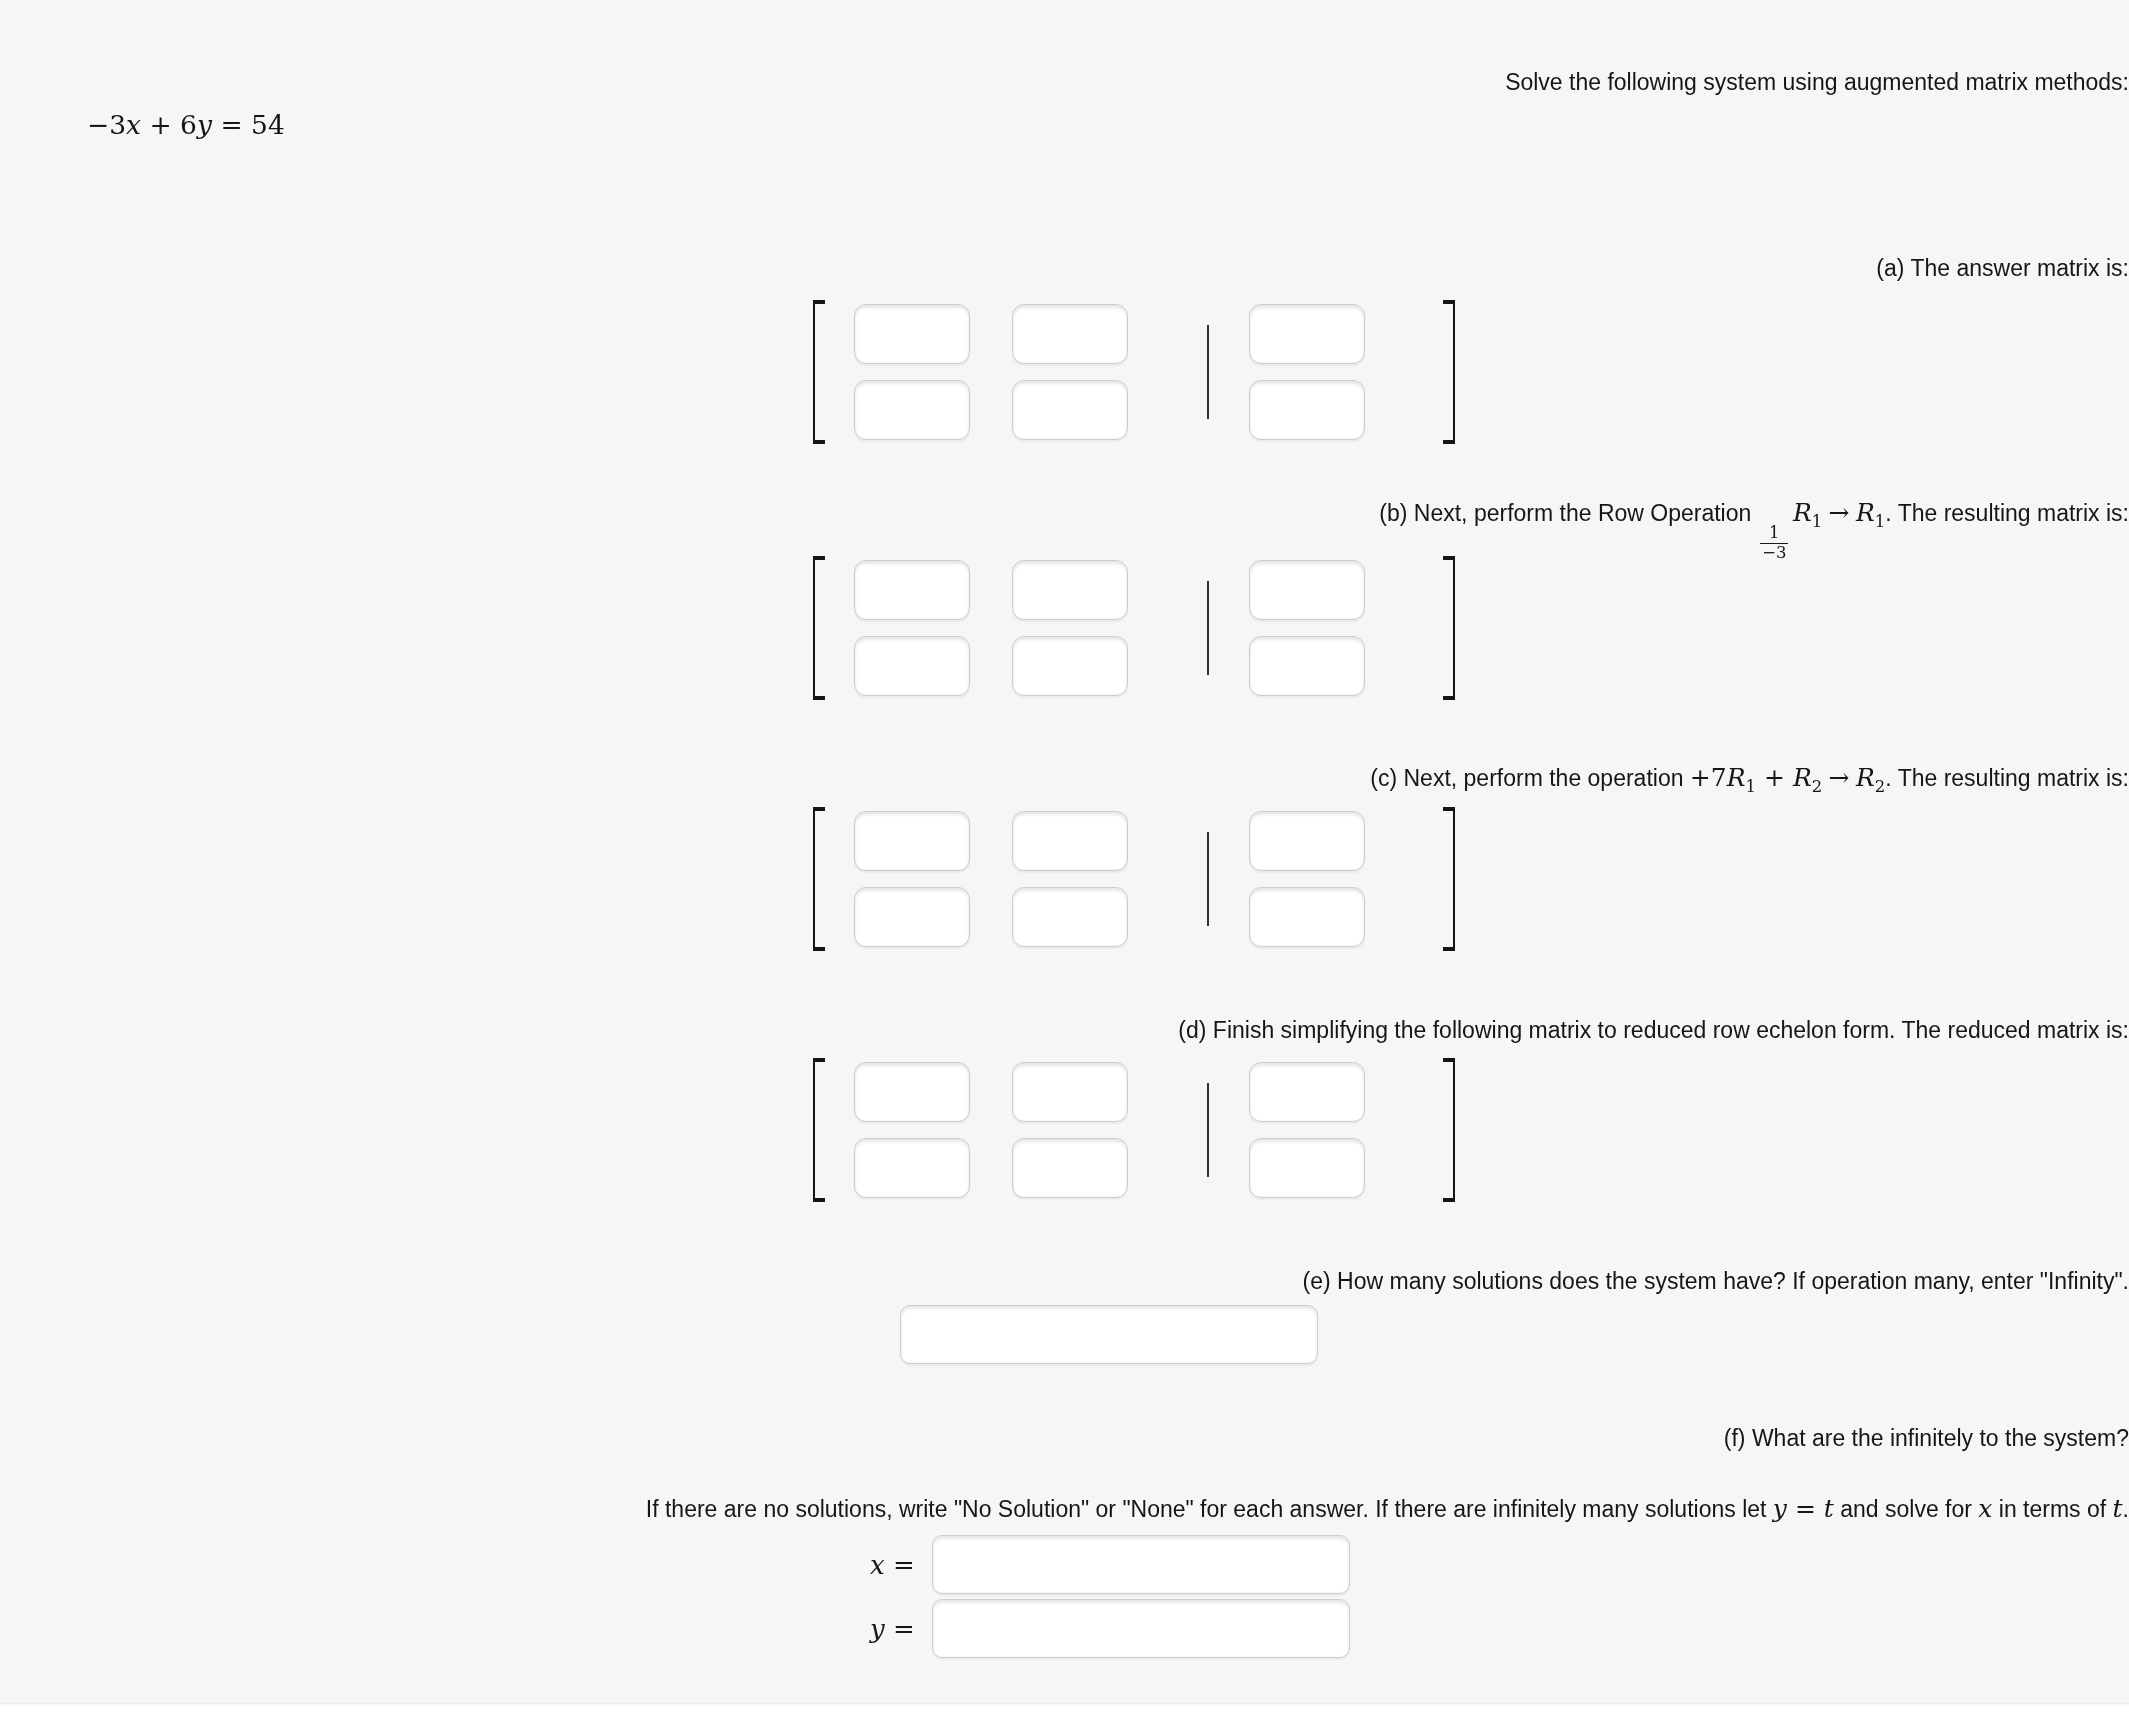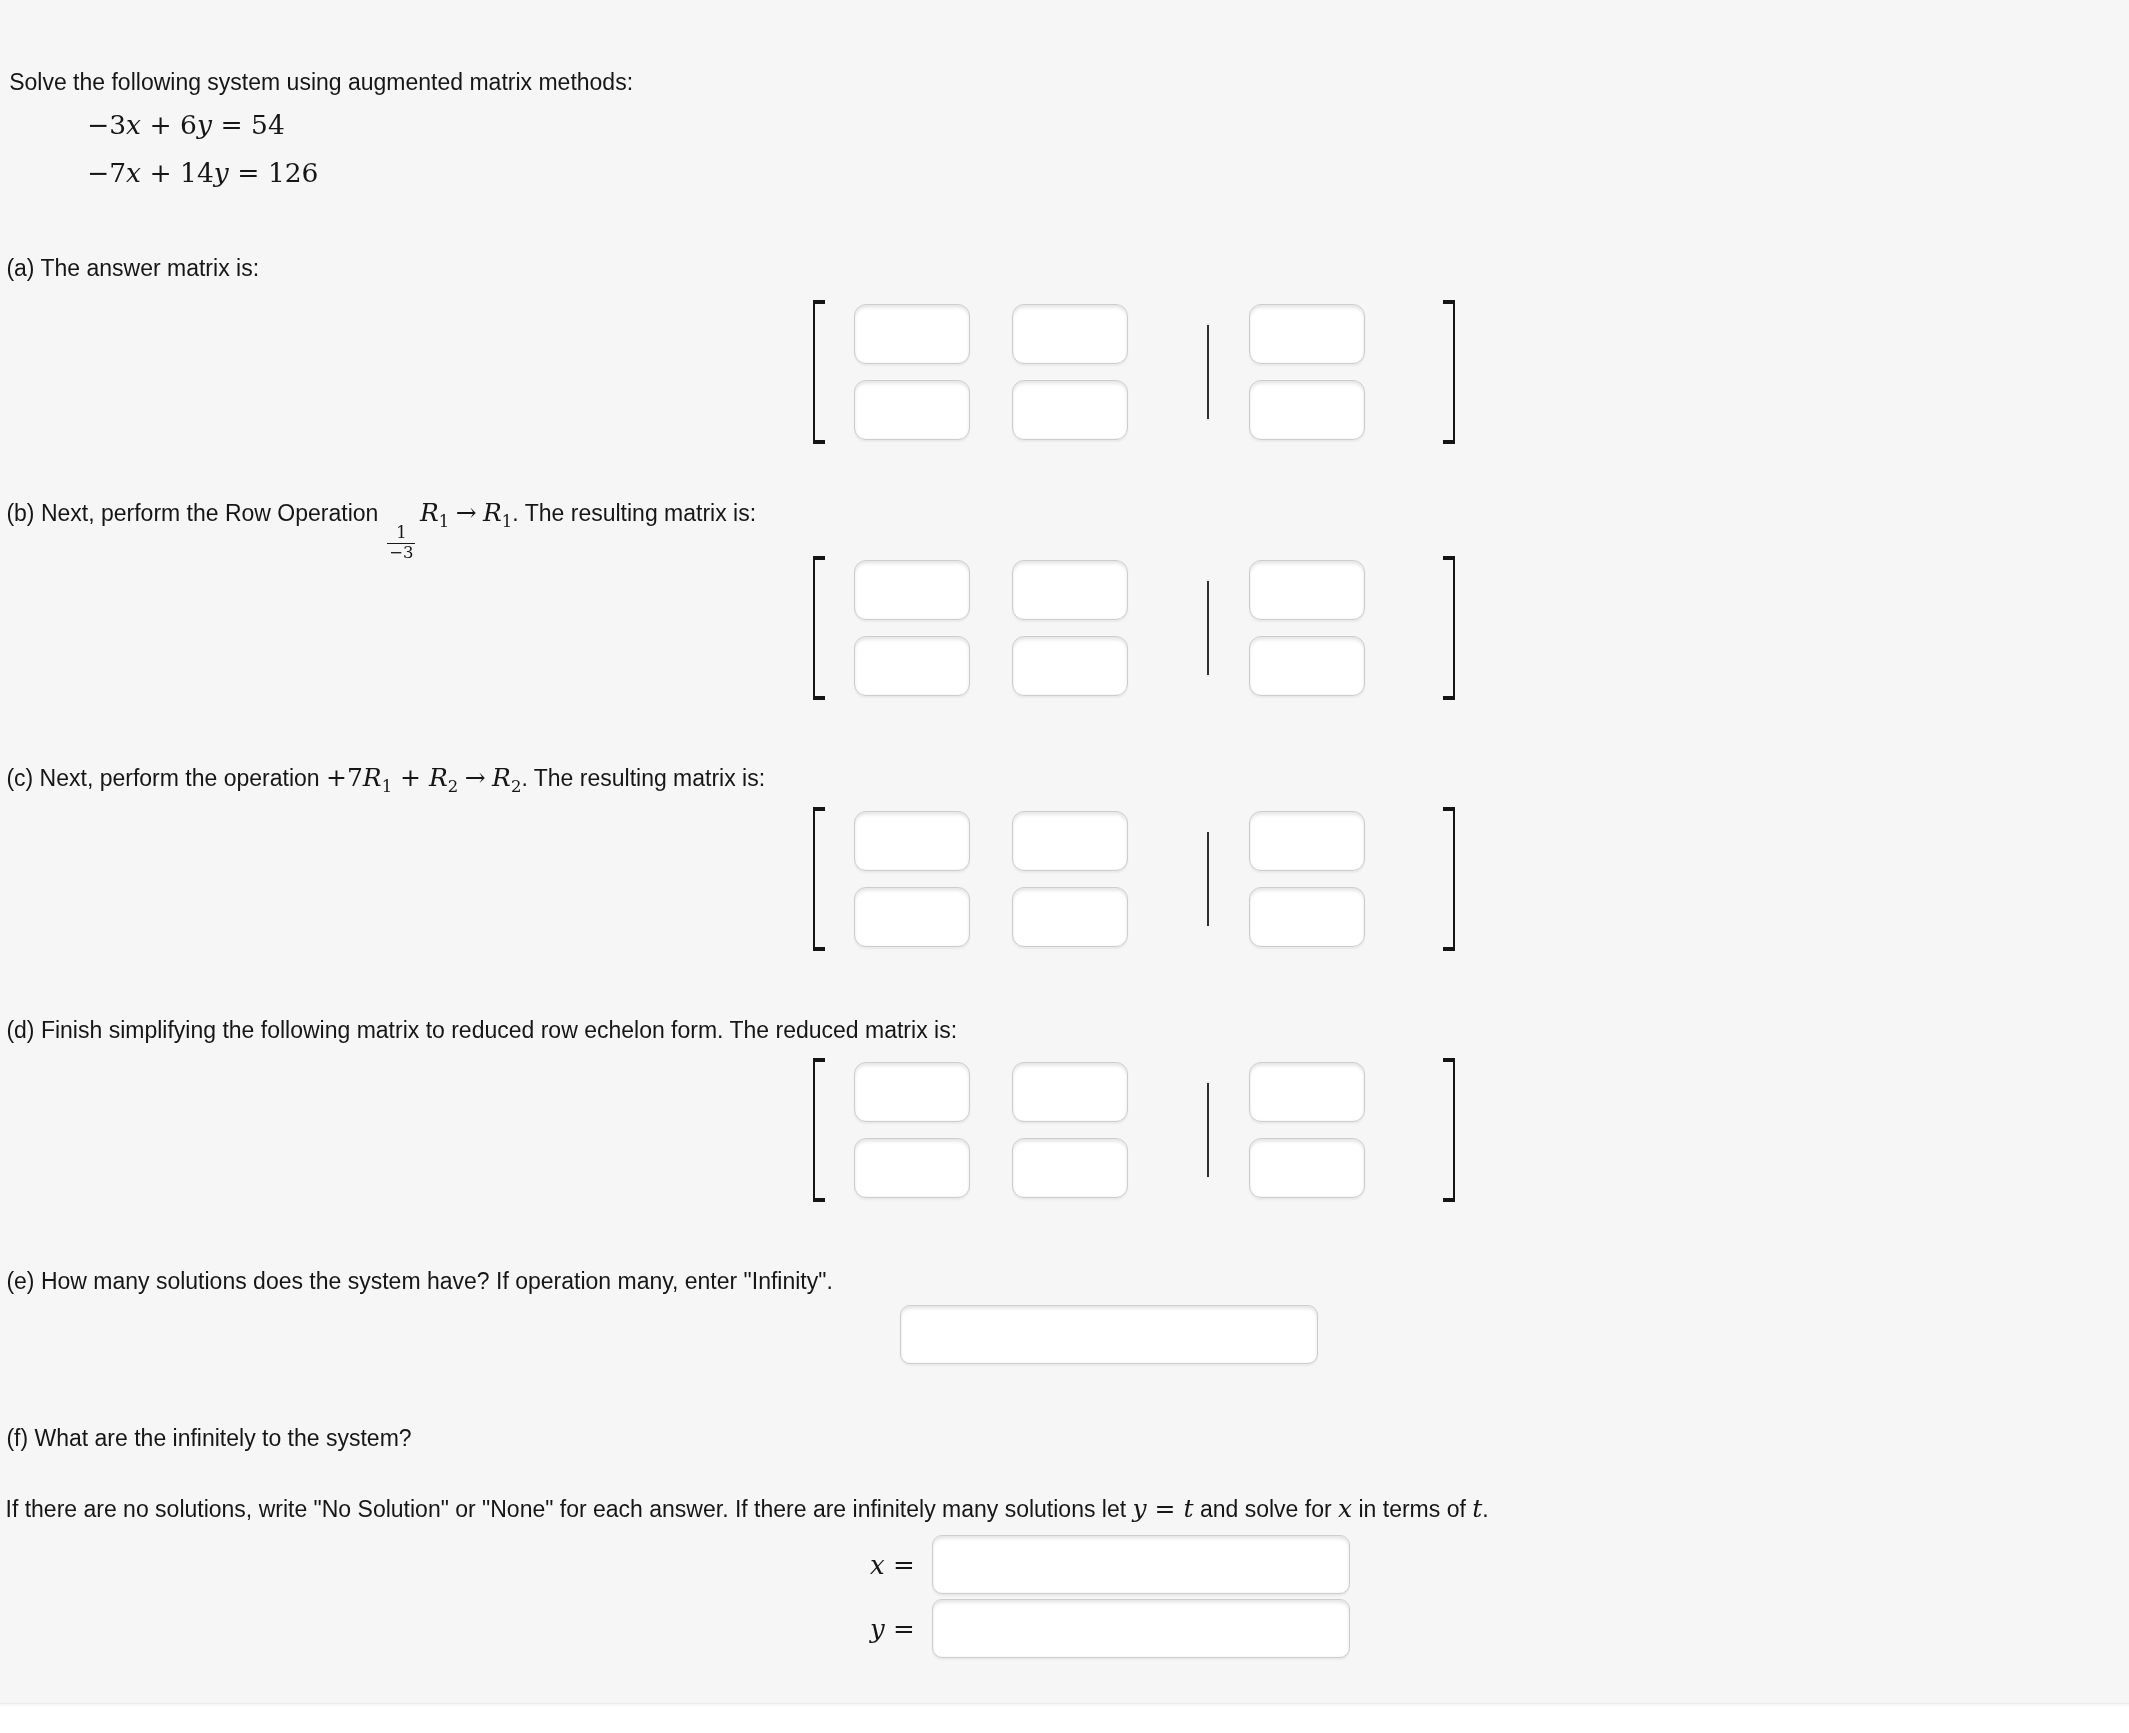--- a/index.html
+++ b/index.html
@@ -3,21 +3,21 @@
 <meta charset="utf-8">
 <style>
   html,body{margin:0;padding:0;}
   body{
     width:2129px;height:1733px;overflow:hidden;
     background:#f6f6f7;
     font-family:"Liberation Sans",sans-serif;
     font-size:23px;color:#161616;
     position:relative;
   }
-  .sec{position:absolute;left:6.4px;right:0;line-height:28px;white-space:nowrap;}
+  .sec{position:absolute;left:6.4px;right:0;line-height:28px;white-space:nowrap;text-align:right;}
   .title{left:9.2px;}
   .mvar{font-family:"DejaVu Serif",serif;font-style:italic;}
   .mnum{font-family:"DejaVu Serif",serif;}
   .inline-math{font-size:25px;}
   .msub{font-family:"DejaVu Serif",serif;font-style:normal;font-size:16.5px;vertical-align:-5.5px;line-height:0;}
   .marrow{font-family:"DejaVu Serif",serif;padding:0 6.4px;}
   .frac{
     display:inline-flex;flex-direction:column;align-items:center;
     vertical-align:-17.4px;font-family:"DejaVu Serif",serif;
     font-size:16.5px;line-height:1.12;margin:0 4.6px 0 2.7px;
@@ -58,21 +58,20 @@
 </style>
 </head>
 <body>
 
 <div>
 
   <p class="sec title" style="top:45px">Solve the following system using augmented matrix methods:</p>
 
   <div class="eqwrap">
     <div class="eq"><span class="mnum">−3</span><span class="mvar">x</span><span class="mnum"> + </span><span class="mnum">6</span><span class="mvar">y</span><span class="mnum"> = </span><span class="mnum">54</span></div>
-    <div class="eq"><span class="mnum">−7</span><span class="mvar">x</span><span class="mnum"> + </span><span class="mnum">14</span><span class="mvar">y</span><span class="mnum"> = </span><span class="mnum">126</span></div>
   </div>
 
   <p class="sec" style="top:231px">(a) The answer matrix is:</p>
 
   <div class="matrix" style="top:300px">
     <div class="bracket left"></div>
     <div class="mgrid">
       <input class="mbox" type="text" value="" style="">
       <input class="mbox" type="text" value="" style="">
       <input class="mbox" type="text" value="" style="">

